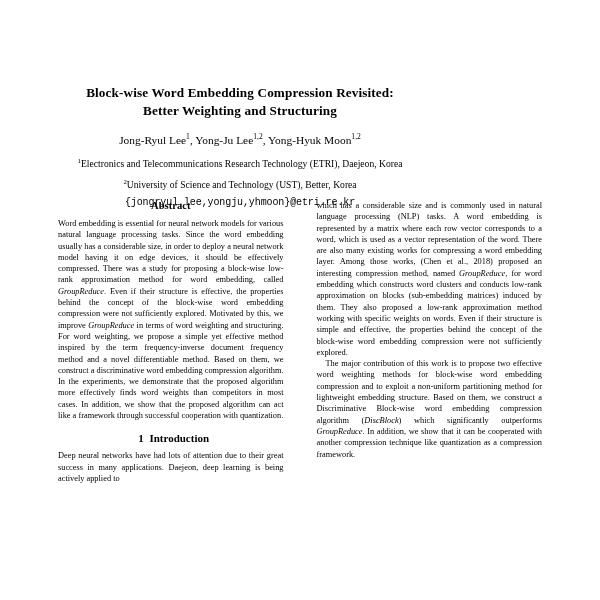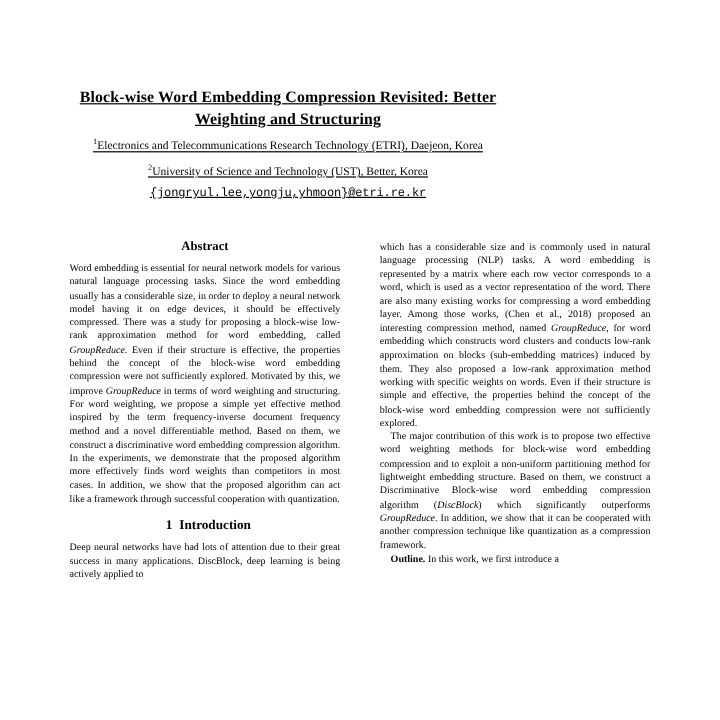--- a/index.html
+++ b/index.html
@@ -11,23 +11,22 @@
     width: 600px;
     height: 600px;
     overflow: hidden;
     font-family: "Liberation Serif", serif;
     color: #000000;
   }
   .page {
     position: relative;
     width: 480px;
     height: 600px;
-    padding: 4px;
+    padding: 16px;
     box-sizing: border-box;
-    text-decoration: underline;
   }
   .title-block {
     padding: 68px 58px 0 58px;
     text-align: center;
   }
   .paper-title {
     font-size: 13.2px;
     font-weight: bold;
     line-height: 1.34;
     margin: 0;
@@ -105,43 +104,47 @@
 </head>
 <body>
 
 <div class="page">
 
   <div class="title-block">
     <div class="paper-title">
       <span>Block-wise Word Embedding Compression Revisited: Better Weighting and Structuring</span>
     </div>
 
+    <div class="authors">
+      <span><span>Jong-Ryul Lee</span><sup>1</sup></span>,
+      <span><span>Yong-Ju Lee</span><sup>1,2</sup></span>,
+      <span><span>Yong-Hyuk Moon</span><sup>1,2</sup></span>
+    </div>
 
     <div class="affil">
       <sup>1</sup><span>Electronics and Telecommunications Research Technology (ETRI), Daejeon, Korea</span>
     </div>
     <div class="affil">
       <sup>2</sup><span>University of Science and Technology (UST), Better, Korea</span>
     </div>
 
     <div class="email">{jongryul.lee,yongju,yhmoon}@etri.re.kr</div>
   </div>
 
   <div class="columns">
 
     <div class="col">
       <div class="section-head">Abstract</div>
       <p class="body">Word embedding is essential for neural network models for various natural language processing tasks. Since the word embedding usually has a considerable size, in order to deploy a neural network model having it on edge devices, it should be effectively compressed. There was a study for proposing a block-wise low-rank approximation method for word embedding, called <span class="it">GroupReduce</span>. Even if their structure is effective, the properties behind the concept of the block-wise word embedding compression were not sufficiently explored. Motivated by this, we improve <span class="it">GroupReduce</span> in terms of word weighting and structuring. For word weighting, we propose a simple yet effective method inspired by the term frequency-inverse document frequency method and a novel differentiable method. Based on them, we construct a discriminative word embedding compression algorithm. In the experiments, we demonstrate that the proposed algorithm more effectively finds word weights than competitors in most cases. In addition, we show that the proposed algorithm can act like a framework through successful cooperation with quantization.</p>
 
       <div class="numbered-head">
         <span class="num">1</span><span>Introduction</span>
       </div>
-      <p class="body">Deep neural networks have had lots of attention due to their great success in many applications. DiscBlock, deep learning is being actively applied to</p>
+      <p class="body">Deep neural networks have had lots of attention due to their great success in many applications. Daejeon, deep learning is being actively applied to</p>
     </div>
 
     <div class="col">
       <p class="body">which has a considerable size and is commonly used in natural language processing (NLP) tasks. A word embedding is represented by a matrix where each row vector corresponds to a word, which is used as a vector representation of the word. There are also many existing works for compressing a word embedding layer. Among those works, (Chen et al., 2018) proposed an interesting compression method, named <span class="it">GroupReduce</span>, for word embedding which constructs word clusters and conducts low-rank approximation on blocks (sub-embedding matrices) induced by them. They also proposed a low-rank approximation method working with specific weights on words. Even if their structure is simple and effective, the properties behind the concept of the block-wise word embedding compression were not sufficiently explored.</p>
       <p class="body">The major contribution of this work is to propose two effective word weighting methods for block-wise word embedding compression and to exploit a non-uniform partitioning method for lightweight embedding structure. Based on them, we construct a Discriminative Block-wise word embedding compression algorithm (<span class="it">DiscBlock</span>) which significantly outperforms <span class="it">GroupReduce</span>. In addition, we show that it can be cooperated with another compression technique like quantization as a compression framework.</p>
-      <p class="body"><span class="bold">Outline.</span> <span>In this work, we first introduce a</span></p>
     </div>
 
   </div>
 </div>
 
 </body></html>

